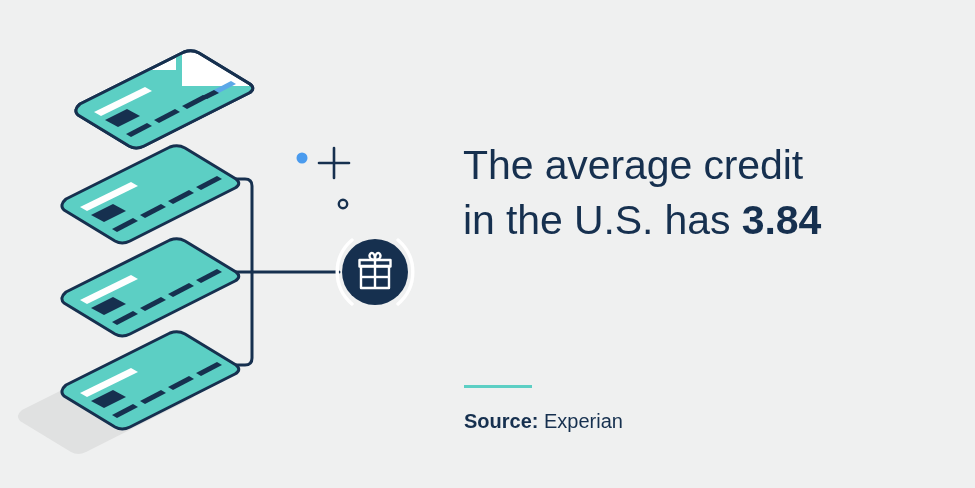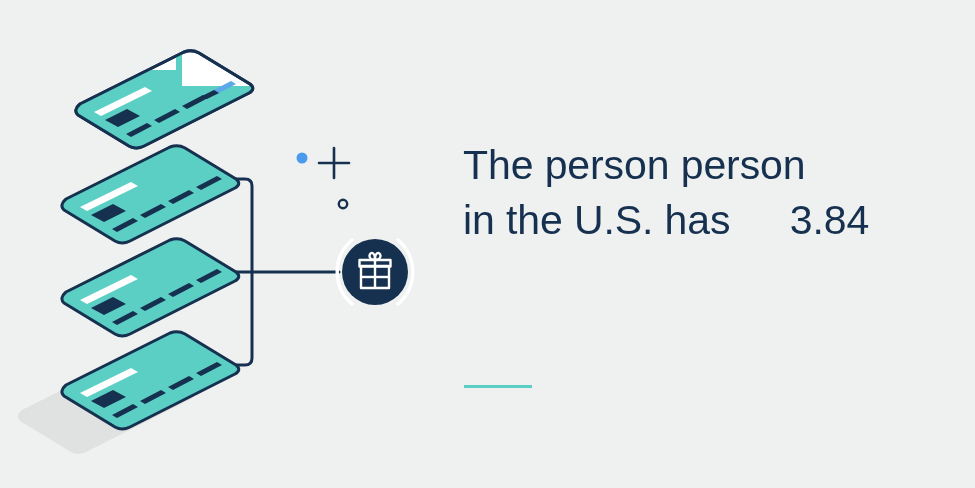--- a/index.html
+++ b/index.html
@@ -47,22 +47,21 @@
     width: 460px;
     margin: 0;
     font-family: "Liberation Sans", sans-serif;
     font-size: 41px;
     line-height: 55px;
     font-weight: 400;
     letter-spacing: -0.1px;
     color: #16304f;
   }
   #headline .stat {
-    font-weight: 400;
-    margin-left: 48px;
+    font-weight: 700;
   }
   #source-block {
     position: absolute;
     left: 1px;
     top: 385px;
     width: 420px;
   }
   #source-rule {
     width: 68px;
     height: 3px;
@@ -203,20 +202,21 @@
 
           <path d="M 375 260 C 372.5 260 369.5 258.6 369.5 256 C 369.5 253.6 371.4 252.4 372.9 253.2 C 374.4 254 375 257 375 260 Z"></path>
           <path d="M 375 260 C 377.5 260 380.5 258.6 380.5 256 C 380.5 253.6 378.6 252.4 377.1 253.2 C 375.6 254 375 257 375 260 Z"></path>
         </g>
       </g>
     </svg>
   </div>
 
   <div id="text-column">
 
-    <h1 id="headline"><span>The person person</span><br><span>in the U.S. has </span><span class="stat">3.84</span><br></h1>
+    <h1 id="headline"><span>The average credit</span><br><span>in the U.S. has </span><span class="stat">3.84</span><br></h1>
 
     <div id="source-block">
       <div id="source-rule"></div>
+      <div id="source-line"><span class="source-label">Source:</span><span class="source-name"> </span><span class="source-name">Experian</span></div>
     </div>
 
   </div>
 </div>
 
 </body></html>

